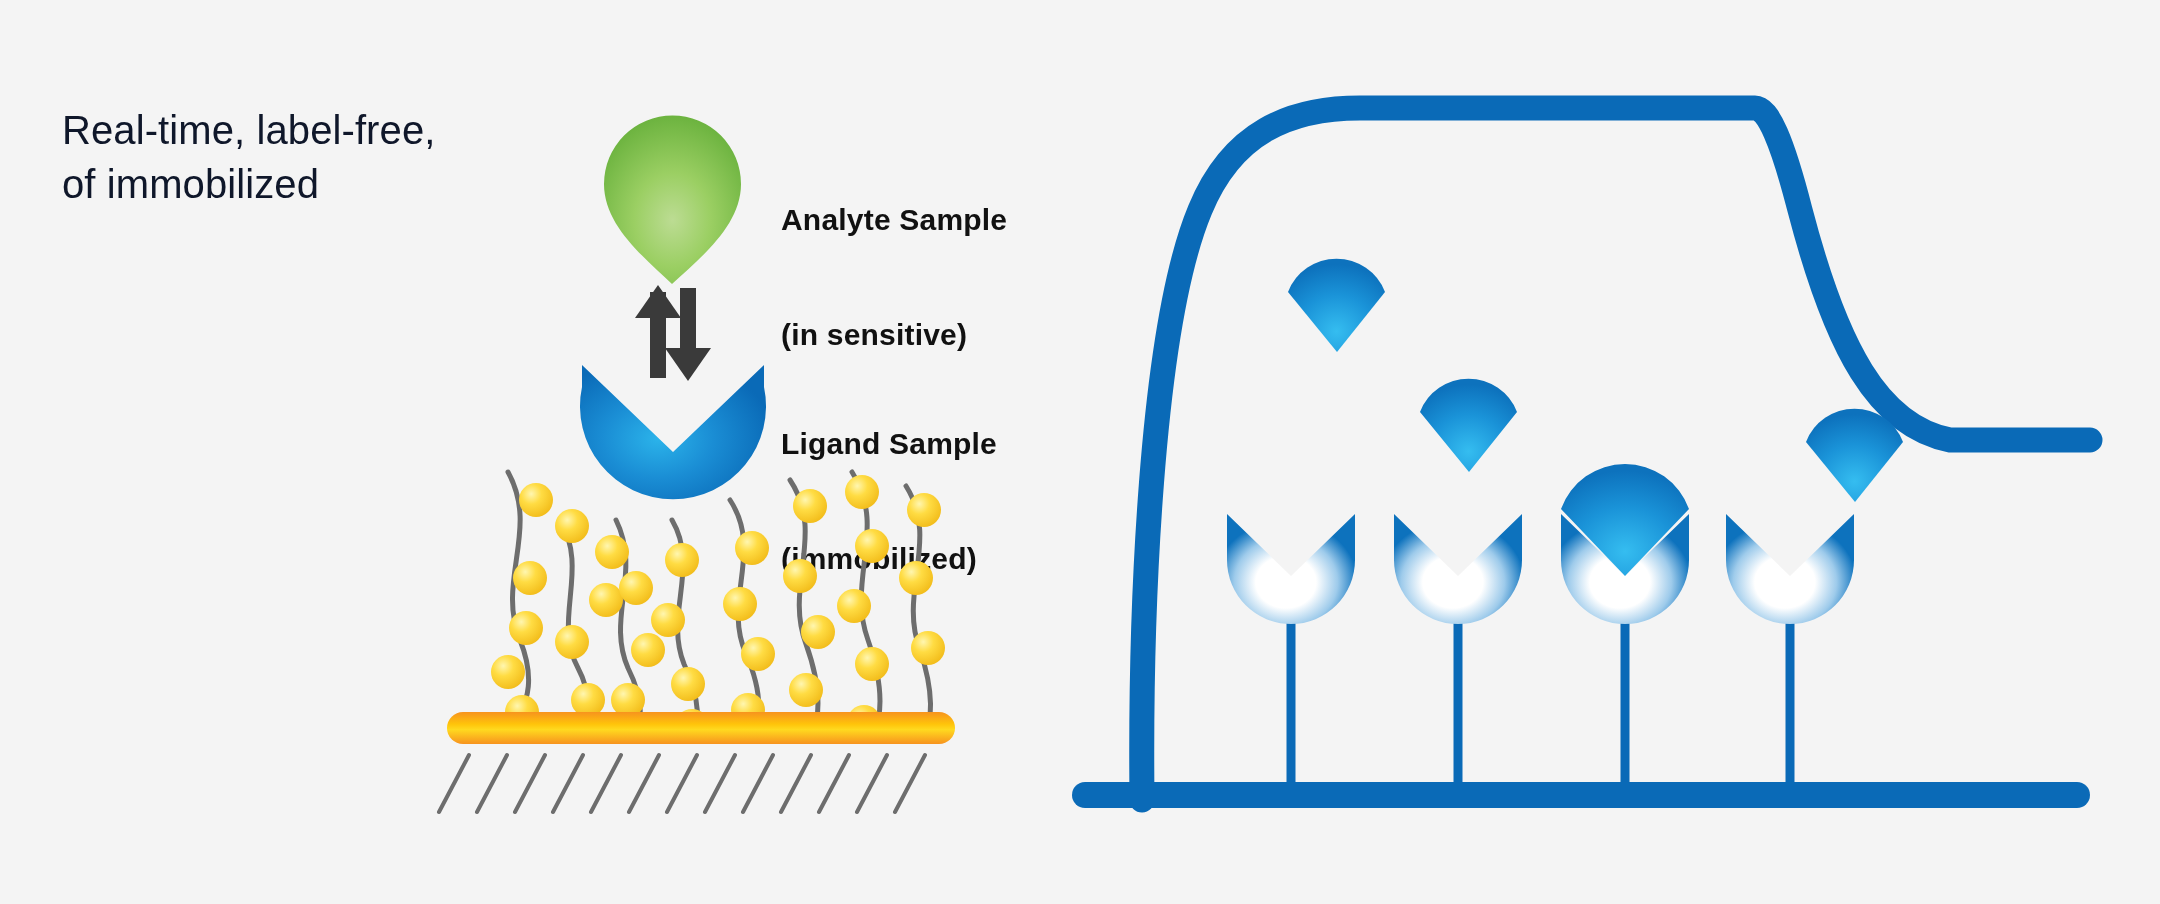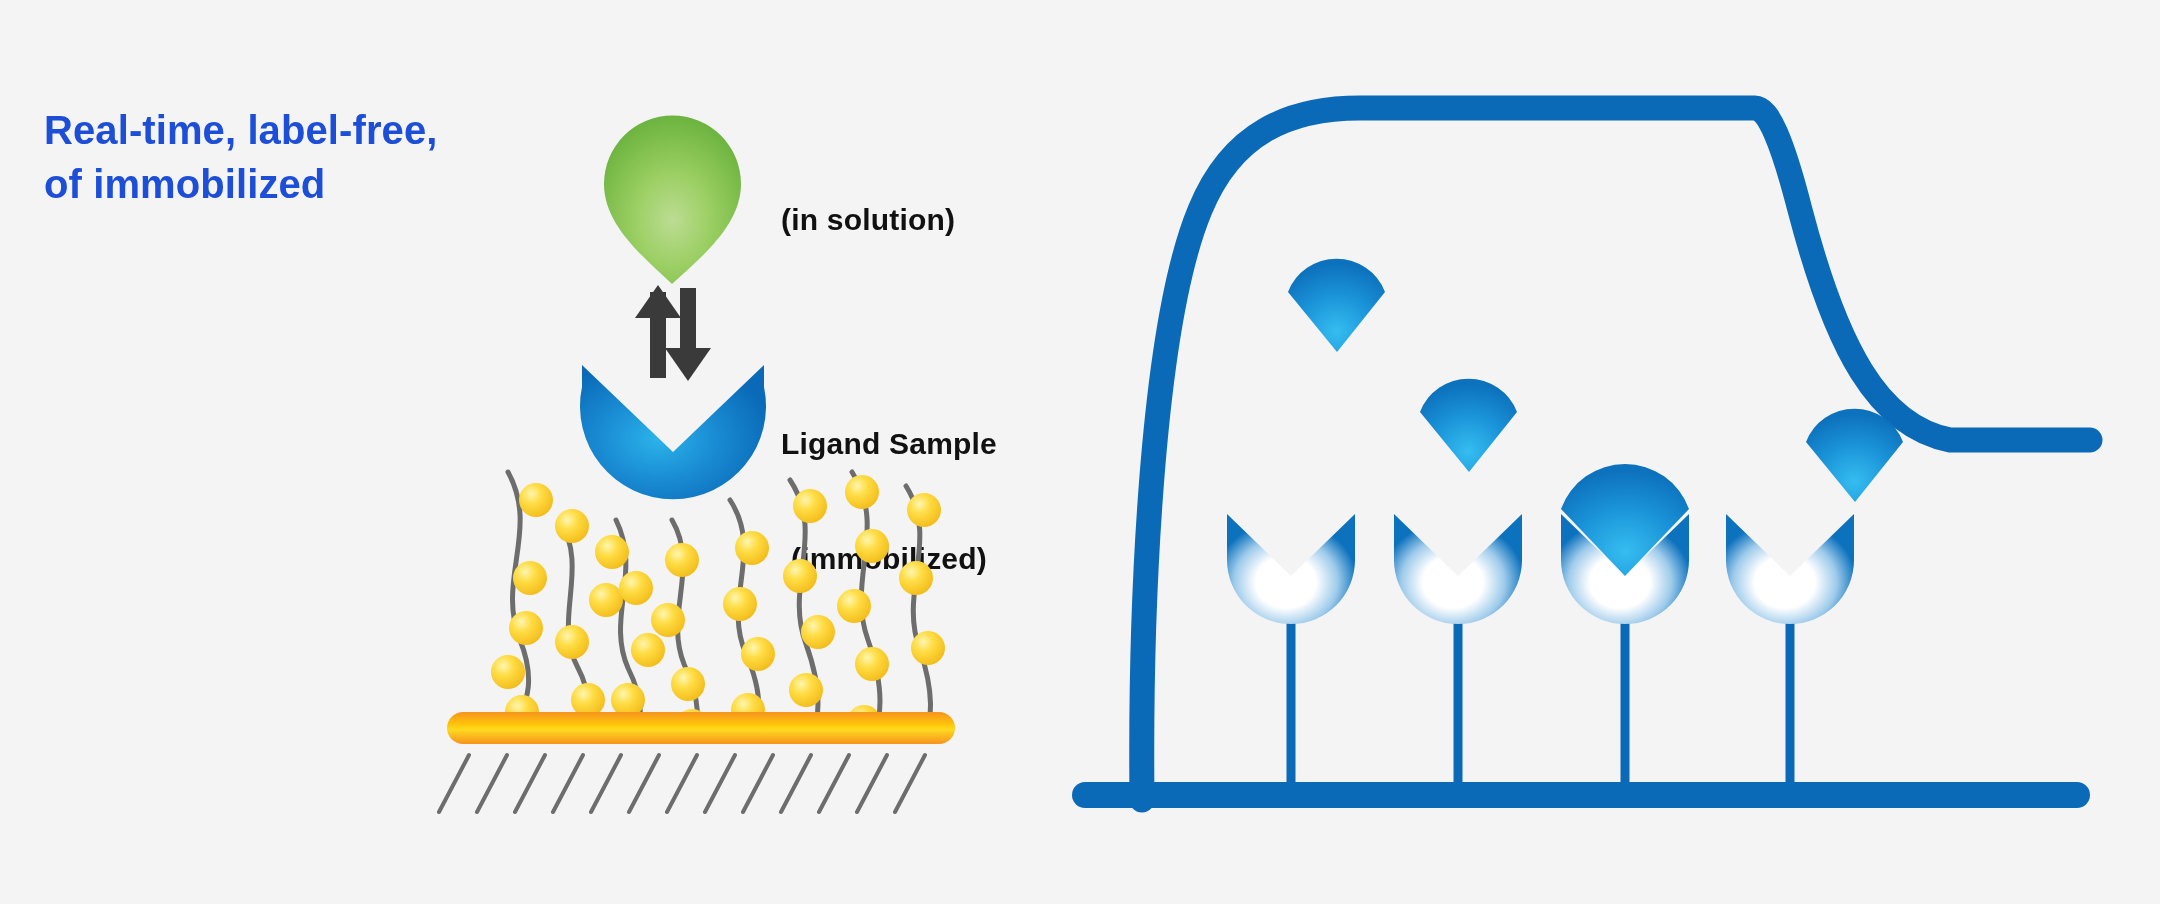--- a/index.html
+++ b/index.html
@@ -14,61 +14,62 @@
     font-family: "Liberation Sans", sans-serif;
   }
   #stage {
     position: relative;
     width: 2160px;
     height: 904px;
     background: #f4f4f4;
   }
   .caption {
     position: absolute;
-    left: 44px;
+    left: 62px;
     top: 104px;
     width: 460px;
     font-size: 40px;
     line-height: 1.34;
-    color: #1d4ed8;
-    font-weight: 700;
+    color: #0f172a;
+    font-weight: 400;
     letter-spacing: 0.1px;
   }
   .label {
     position: absolute;
     font-size: 30px;
     font-weight: bold;
     color: #111111;
     line-height: 1.28;
     letter-spacing: 0.2px;
     white-space: pre;
   }
   #analyte-label { left: 781px; top: 124px; }
-  #ligand-label  { left: 781px; top: 348px; text-align: center; }
+  #ligand-label  { left: 781px; top: 348px; }
   svg.art {
     position: absolute;
     left: 0;
     top: 0;
     width: 2160px;
     height: 904px;
     display: block;
   }
 </style>
 </head>
 <body>
 
 <div id="stage">
 
   <div class="caption">
     <div>Real-time, label-free,</div>
     <div>of immobilized</div>
   </div>
 
   <div class="label" id="analyte-label">
-    <div>(in solution)</div>
+    <div>Analyte Sample</div>
+    <div>(in sensitive)</div>
   </div>
 
   <div class="label" id="ligand-label">
     <div>Ligand Sample</div>
     <div>(immobilized)</div>
   </div>
 
   <svg class="art" viewBox="0 0 2160 904">
     <defs>
       <radialGradient id="gGreen" cx="50%" cy="62%" r="62%">

